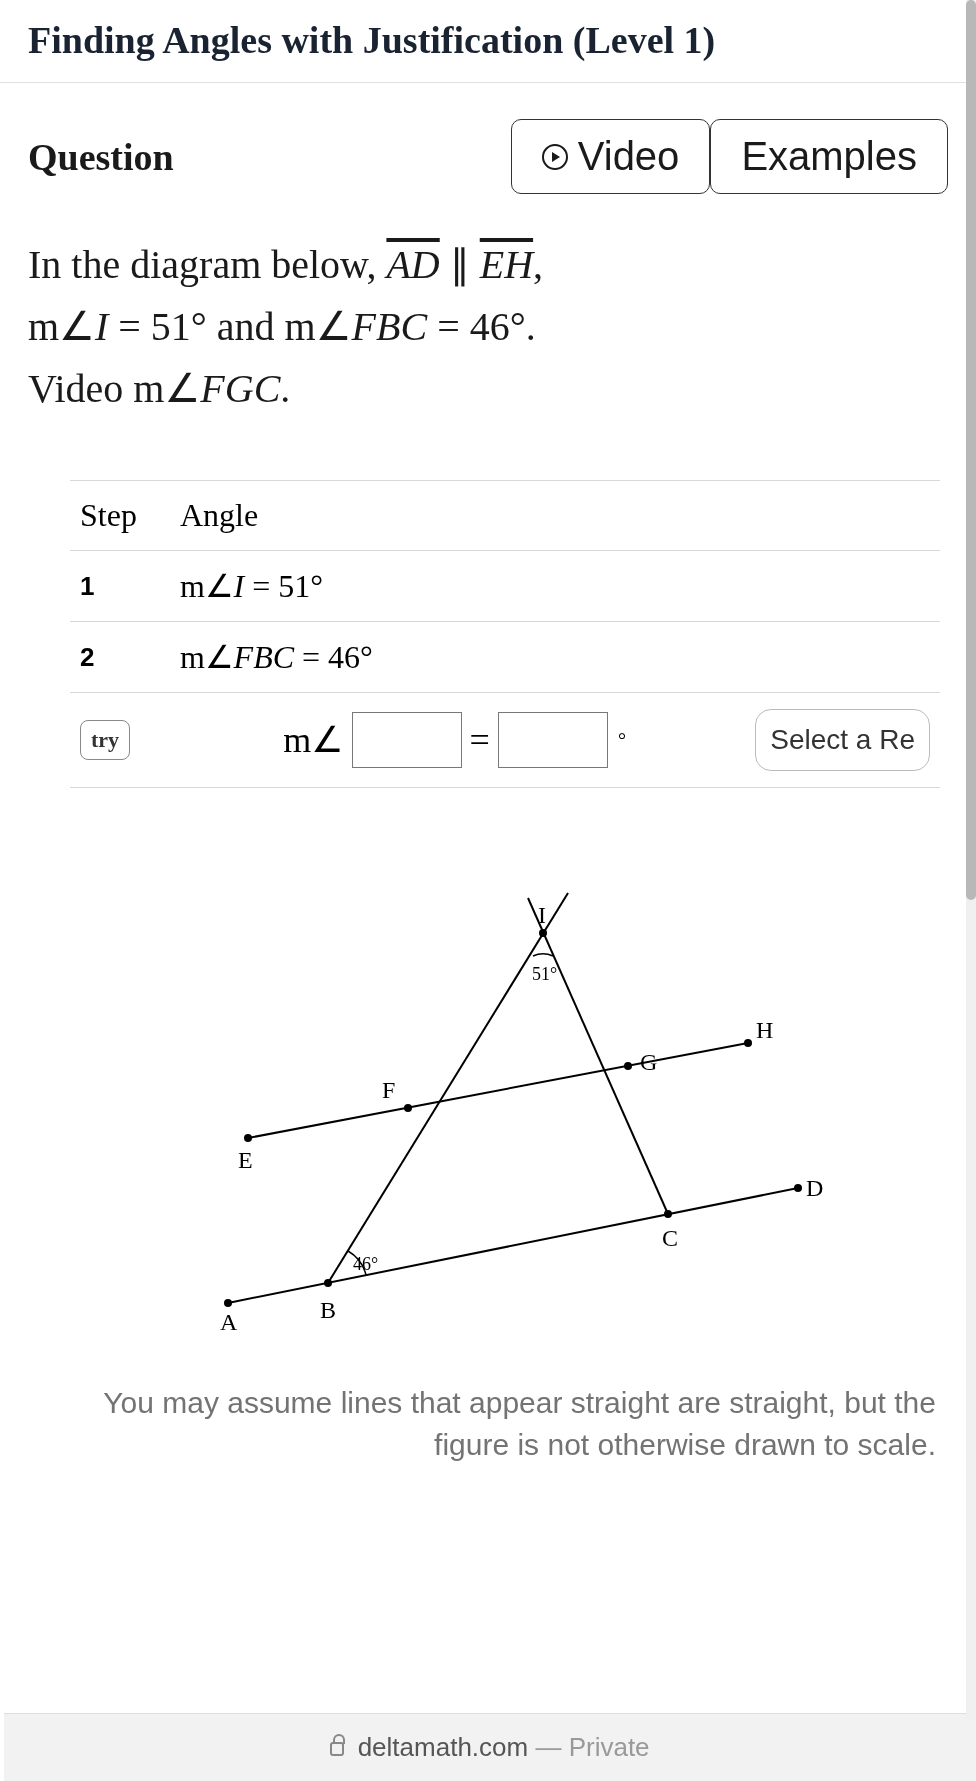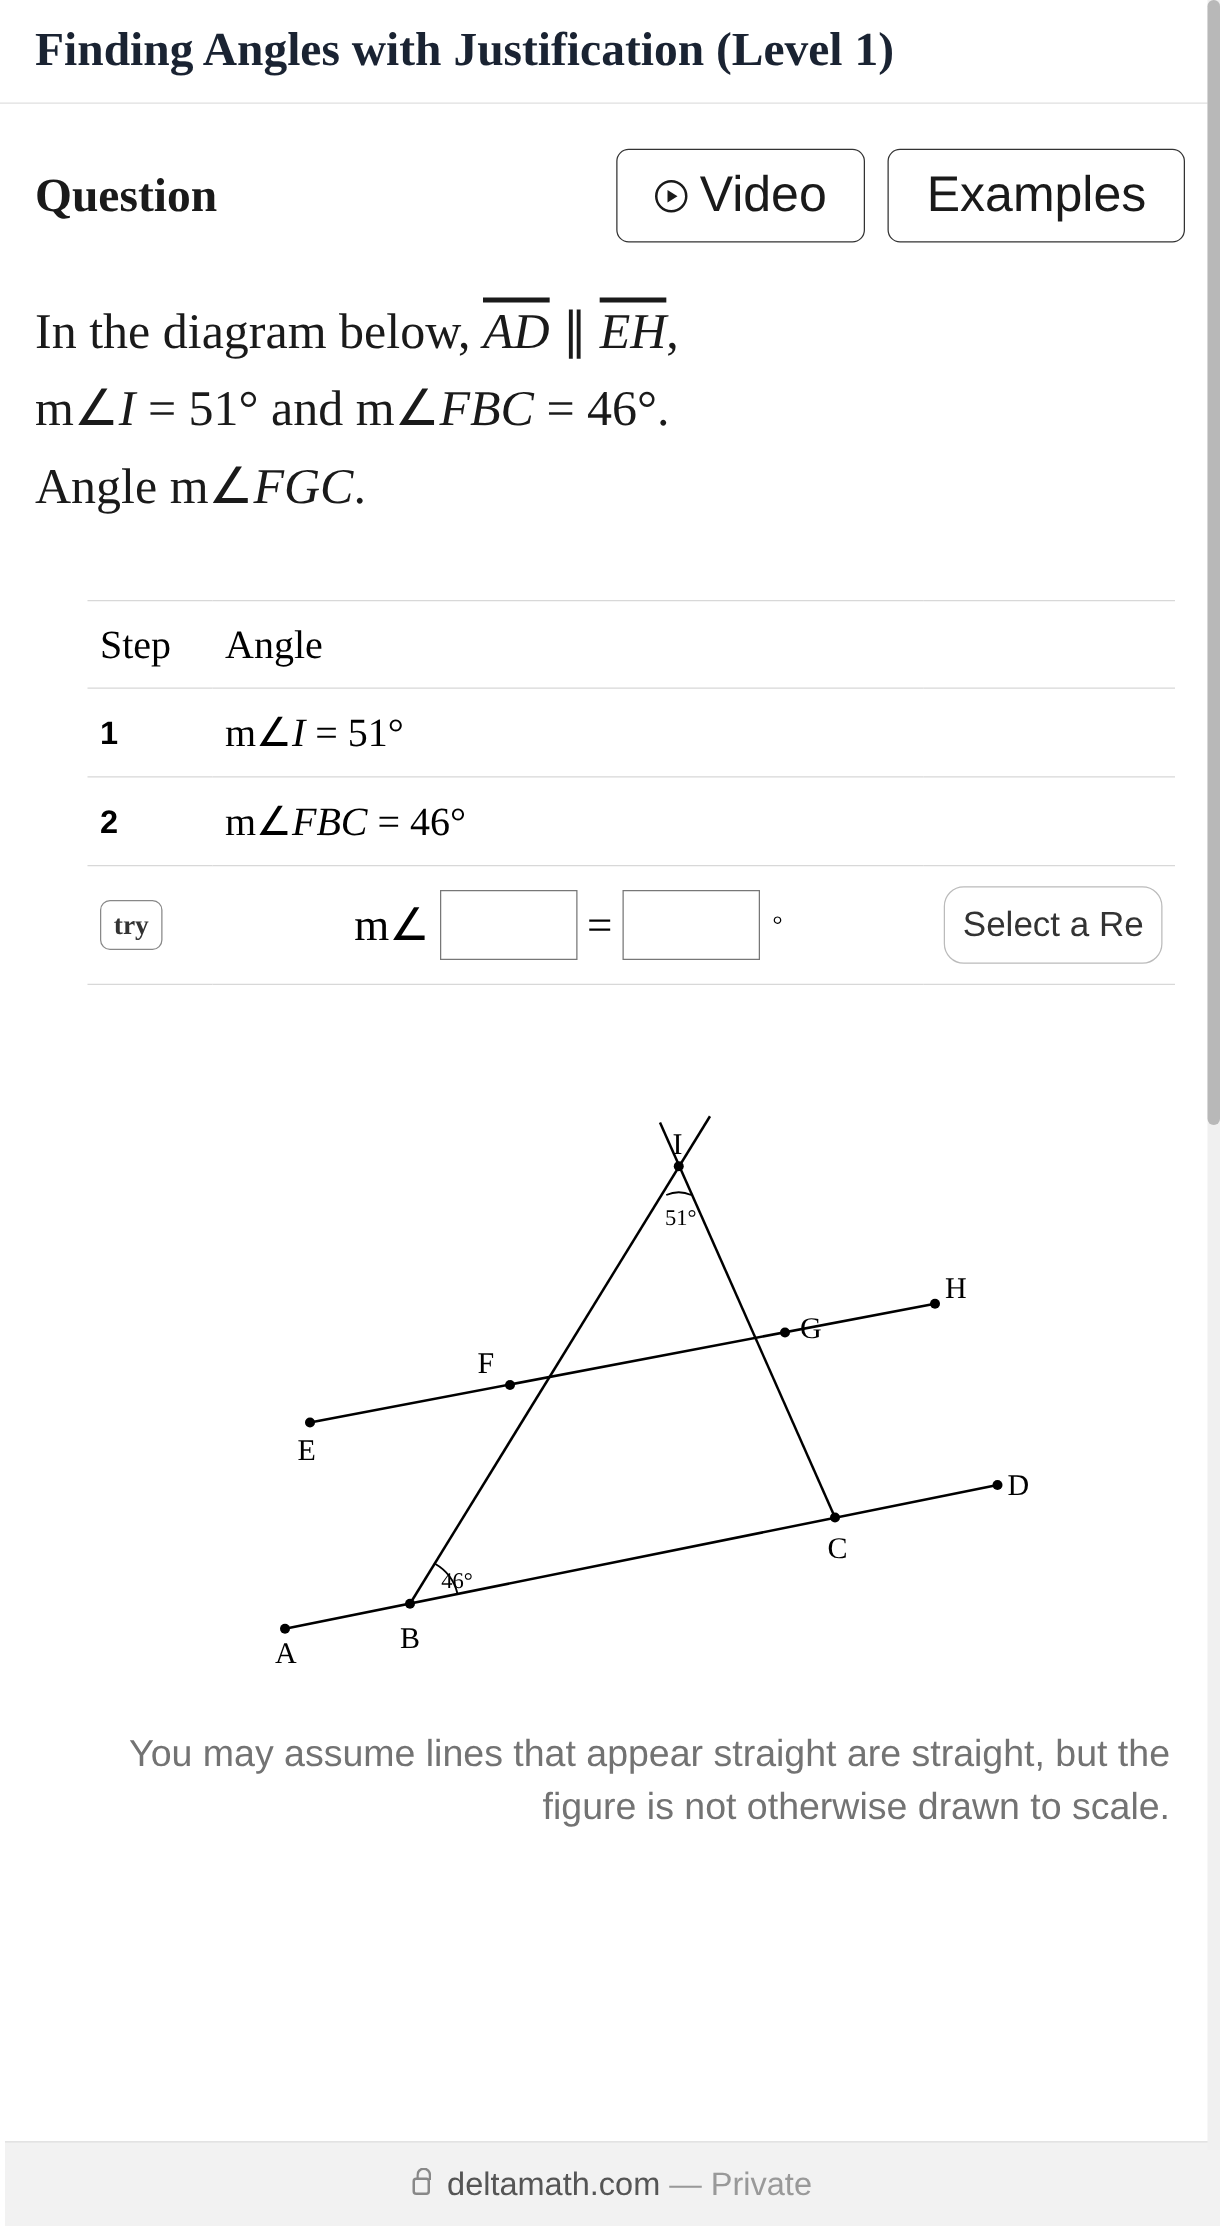--- a/index.html
+++ b/index.html
@@ -18,21 +18,20 @@
 .page-title {
   font-size: 38px;
   font-weight: bold;
   color: #1a2332;
   font-family: Liberation Serif, serif;
 }
 .question-row {
   display: flex;
   align-items: center;
   padding: 36px 28px 20px 28px;
-  gap: 18px;
 }
 .question-label {
   font-size: 38px;
   font-weight: bold;
   color: #1a1a1a;
   flex: 1;
 }
 .btn {
   border: 1.5px solid #333;
   border-radius: 10px;
@@ -206,21 +205,21 @@
     <span>Video</span>
   </button>
   <button class="btn">
     <span>Examples</span>
   </button>
 </div>
 
 <div class="problem-text">
   <span>In the diagram below, </span><span class="overline">AD</span><span> ∥ </span><span class="overline">EH</span><span>,</span><br>
   <span>m∠</span><span class="mi">I</span><span> = 51° and m∠</span><span class="mi">FBC</span><span> = 46°.</span><br>
-  <span>Angle m∠</span><span class="mi">FGC</span><span>.</span>
+  <span>Video m∠</span><span class="mi">FGC</span><span>.</span>
 </div>
 
 <div class="table-wrap">
   <table class="steps">
     <thead>
       <tr>
         <th>Step</th>
         <th>Angle</th>
         <th></th>
       </tr>

